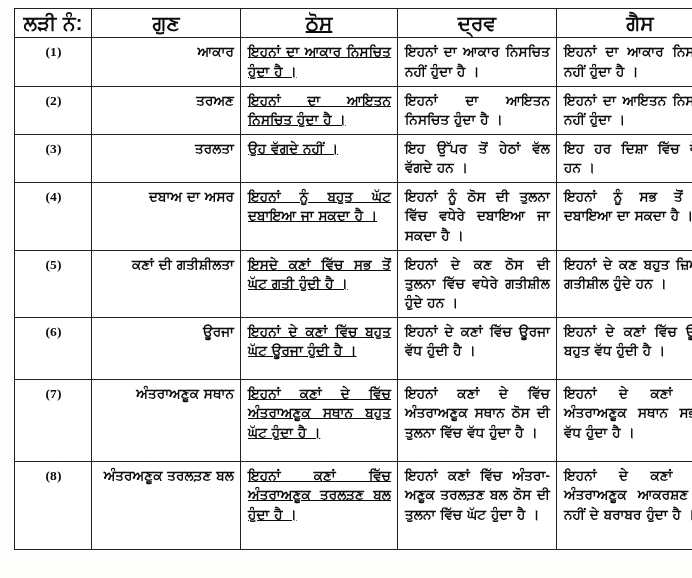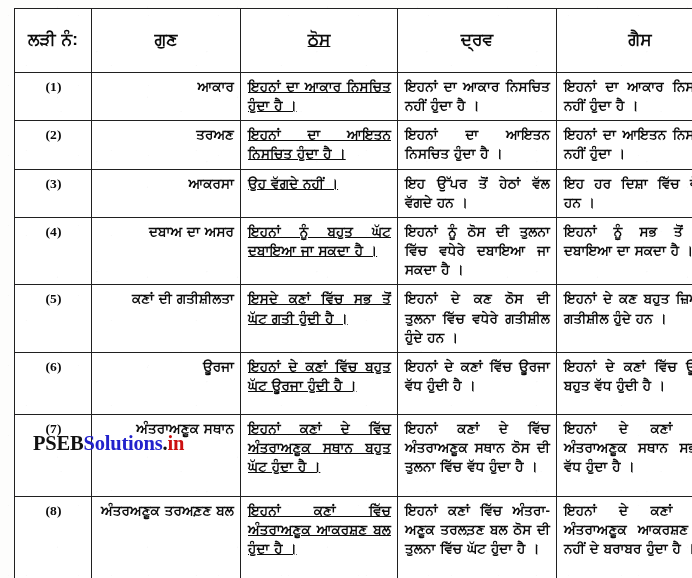--- a/index.html
+++ b/index.html
@@ -45,22 +45,22 @@
     font-weight: 600;
     letter-spacing: 0.1px;
     word-spacing: 1px;
     color: #0b0b0b;
   }
 
   table.matter-table thead th {
     text-align: center;
     vertical-align: middle;
     height: 27px;
-    padding: 18px 4px;
-    font-size: 17px;
+    padding: 0 4px;
+    font-size: 20px;
     font-weight: 700;
   }
 
   th.col-sr, td.col-sr {
     width: 68px;
   }
   th.col-prop, td.col-prop {
     width: 140px;
     margin-top: 48px;
   }
@@ -169,21 +169,21 @@
       </tr>
       <tr class="r2">
         <td class="col-sr">(2)</td>
         <td class="col-prop">ਤਰਅਣ</td>
         <td class="col-solid cell-justify">ਇਹਨਾਂ ਦਾ ਆਇਤਨ ਨਿਸਚਿਤ ਹੁੰਦਾ ਹੈ ।</td>
         <td class="col-liquid cell-justify">ਇਹਨਾਂ ਦਾ ਆਇਤਨ ਨਿਸਚਿਤ ਹੁੰਦਾ ਹੈ ।</td>
         <td class="col-gas cell-justify">ਇਹਨਾਂ ਦਾ ਆਇਤਨ ਨਿਸਚਿਤ ਨਹੀਂ ਹੁੰਦਾ ।</td>
       </tr>
       <tr class="r3">
         <td class="col-sr">(3)</td>
-        <td class="col-prop">ਆਕਰਸਾ</td>
+        <td class="col-prop">ਤਰਲਤਾ</td>
         <td class="col-solid cell-justify">ਉਹ ਵੱਗਦੇ ਨਹੀਂ ।</td>
         <td class="col-liquid cell-justify">ਇਹ ਉੱਪਰ ਤੋਂ ਹੇਠਾਂ ਵੱਲ ਵੱਗਦੇ ਹਨ ।</td>
         <td class="col-gas cell-justify">ਇਹ ਹਰ ਦਿਸ਼ਾ ਵਿੱਚ ਵੱਗਦੇ ਹਨ ।</td>
       </tr>
       <tr class="r4">
         <td class="col-sr">(4)</td>
         <td class="col-prop">ਦਬਾਅ ਦਾ ਅਸਰ</td>
         <td class="col-solid cell-justify">ਇਹਨਾਂ ਨੂੰ ਬਹੁਤ ਘੱਟ ਦਬਾਇਆ ਜਾ ਸਕਦਾ ਹੈ ।</td>
         <td class="col-liquid cell-justify">ਇਹਨਾਂ ਨੂੰ ਠੋਸ ਦੀ ਤੁਲਨਾ ਵਿੱਚ ਵਧੇਰੇ ਦਬਾਇਆ ਜਾ ਸਕਦਾ ਹੈ ।</td>
         <td class="col-gas cell-justify">ਇਹਨਾਂ ਨੂੰ ਸਭ ਤੋਂ ਵੱਧ ਦਬਾਇਆ ਦਾ ਸਕਦਾ ਹੈ ।</td>
@@ -204,24 +204,23 @@
       </tr>
       <tr class="r7">
         <td class="col-sr">(7)</td>
         <td class="col-prop">ਅੰਤਰਾਅਣੂਕ ਸਥਾਨ</td>
         <td class="col-solid cell-justify">ਇਹਨਾਂ ਕਣਾਂ ਦੇ ਵਿੱਚ ਅੰਤਰਾਅਣੂਕ ਸਥਾਨ ਬਹੁਤ ਘੱਟ ਹੁੰਦਾ ਹੈ ।</td>
         <td class="col-liquid cell-justify">ਇਹਨਾਂ ਕਣਾਂ ਦੇ ਵਿੱਚ ਅੰਤਰਾਅਣੂਕ ਸਥਾਨ ਠੋਸ ਦੀ ਤੁਲਨਾ ਵਿੱਚ ਵੱਧ ਹੁੰਦਾ ਹੈ ।</td>
         <td class="col-gas cell-justify">ਇਹਨਾਂ ਦੇ ਕਣਾਂ ਵਿੱਚ ਅੰਤਰਾਅਣੂਕ ਸਥਾਨ ਸਭ ਤੋਂ ਵੱਧ ਹੁੰਦਾ ਹੈ ।</td>
       </tr>
       <tr class="r8">
         <td class="col-sr">(8)</td>
-        <td class="col-prop">ਅੰਤਰਅਣੂਕ ਤਰਅਣ਼ਣ ਬਲ</td>
-        <td class="col-solid cell-justify">ਇਹਨਾਂ ਕਣਾਂ ਵਿੱਚ ਅੰਤਰਾਅਣੂਕ ਆਕਰਸ਼ਣ ਬਲ ਹੁੰਦਾ ਹੈ ।</td>
+        <td class="col-prop">ਅੰਤਰਅਣੂਕ ਤਰਲਤ਼ਣ ਬਲ</td>
+        <td class="col-solid cell-justify">ਇਹਨਾਂ ਕਣਾਂ ਵਿੱਚ ਅੰਤਰਾਅਣੂਕ ਤਰਲਤ਼ਣ ਬਲ ਹੁੰਦਾ ਹੈ ।</td>
         <td class="col-liquid cell-justify">ਇਹਨਾਂ ਕਣਾਂ ਵਿੱਚ ਅੰਤਰਾ-ਅਣੂਕ ਤਰਲਤ਼ਣ ਬਲ ਠੋਸ ਦੀ ਤੁਲਨਾ ਵਿੱਚ ਘੱਟ ਹੁੰਦਾ ਹੈ ।</td>
         <td class="col-gas cell-justify">ਇਹਨਾਂ ਦੇ ਕਣਾਂ ਵਿੱਚ ਅੰਤਰਾਅਣੂਕ ਆਕਰਸ਼ਣ ਬਲ ਨਹੀਂ ਦੇ ਬਰਾਬਰ ਹੁੰਦਾ ਹੈ ।</td>
       </tr>
     </tbody>
   </table>
 
-  <div id="watermark"><span class="wm-pseb">PSEB</span><span class="wm-solutions">Solutions</span><span class="wm-dot">.</span><span class="wm-in">in</span></div>
 
   <div class="scan-noise"></div>
 </div>
 
 </body></html>

